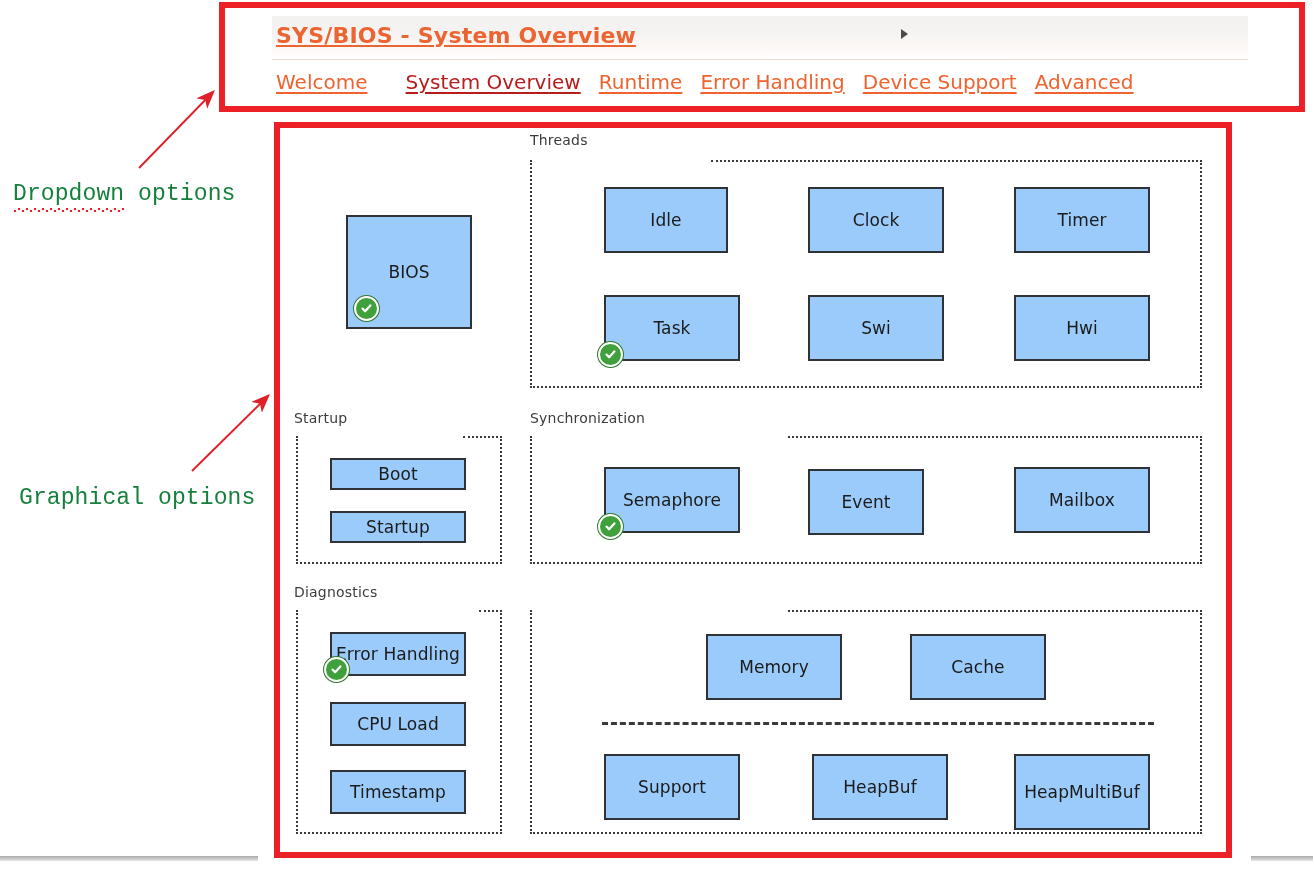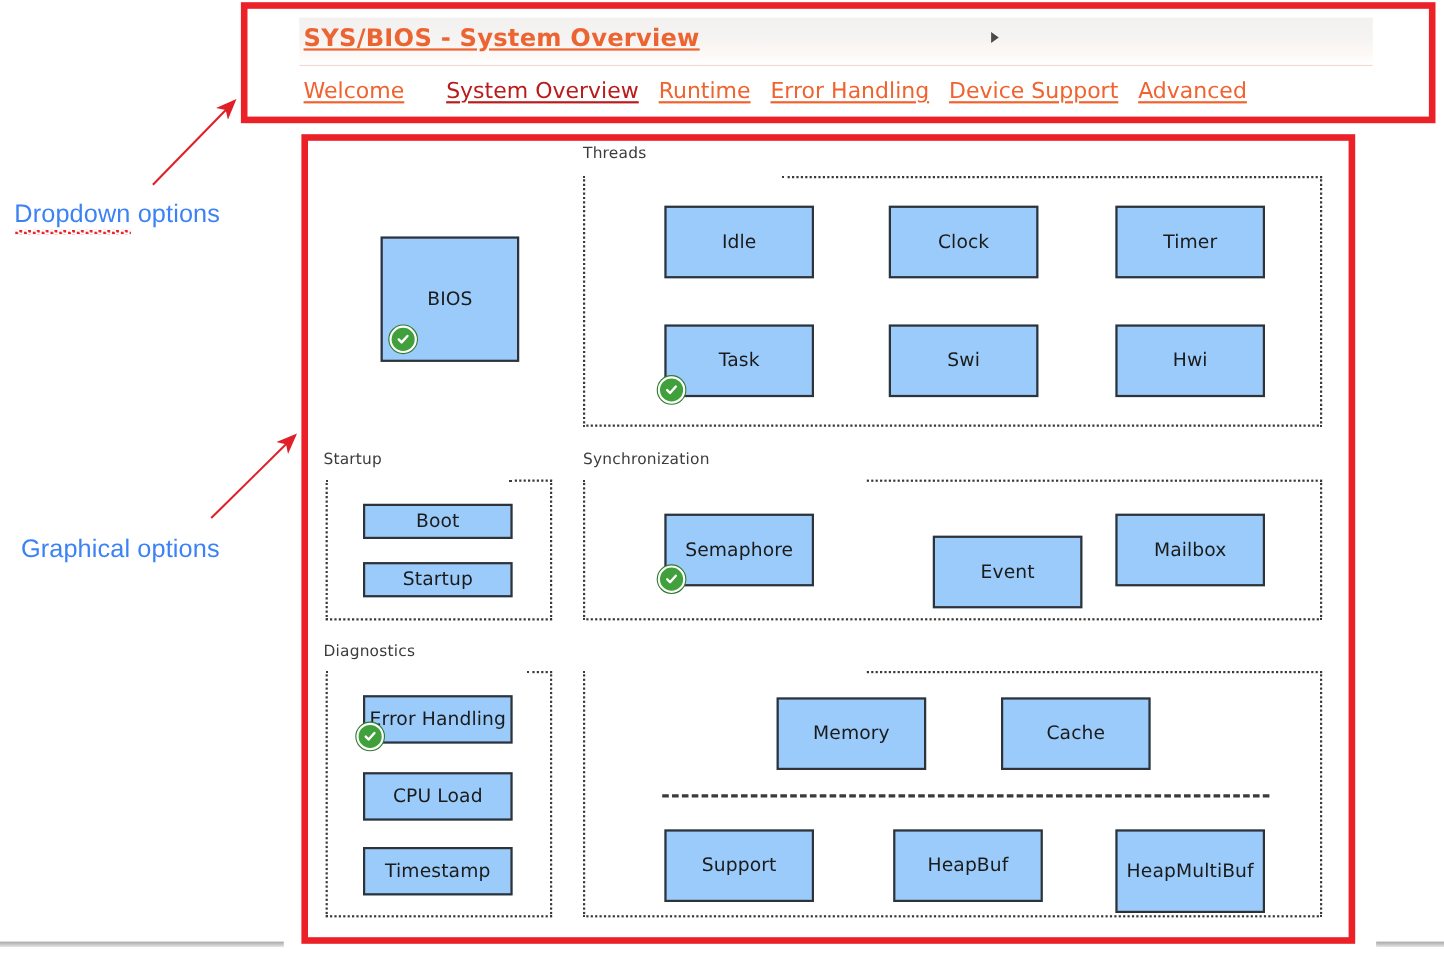--- a/index.html
+++ b/index.html
@@ -13,22 +13,22 @@
     height: 870px;
     position: relative;
     overflow: hidden;
     font-family: "DejaVu Sans", "Liberation Sans", sans-serif;
     -webkit-font-smoothing: antialiased;
   }
 
   
   .annot {
     position: absolute;
-    color: #3b82f6;
-    font-family: Liberation Sans, sans-serif;
+    color: #15803d;
+    font-family: Liberation Mono, monospace;
     font-size: 23px;
     white-space: nowrap;
     letter-spacing: .1px;
   }
   .annot .squiggle {
     position: relative;
     display: inline-block;
   }
   .annot .squiggle::after {
     content: "";
@@ -243,21 +243,21 @@
       <svg width="13" height="13" viewBox="0 0 13 13">
           <path d="M2.5 6.6 L5.1 9.3 L10.4 3.4" stroke="#ffffff" stroke-width="2.2" fill="none" stroke-linecap="round" stroke-linejoin="round"></path>
         </svg>
     </span>
   </div>
 
   <div class="grp-label" style="left:256px; top:10px;">Threads</div>
   <div class="panel topgap" style="left:256px; top:38px; width:672px; height:228px;"></div>
   <div class="panel-topline" style="left:437px; top:38px; width:491px;"></div>
 
-  <div class="node" style="left:330px; top:65px; width:136px; height:66px;">
+  <div class="node" style="left:330px; top:65px; width:124px; height:66px;">
       <span>Idle</span>
     </div>
   <div class="node" style="left:534px; top:65px; width:136px; height:66px;">
       <span>Clock</span>
     </div>
   <div class="node" style="left:330px; top:173px; width:136px; height:66px;">
     <span>Task</span>
     <span class="check">
       <svg width="13" height="13" viewBox="0 0 13 13">
           <path d="M2.5 6.6 L5.1 9.3 L10.4 3.4" stroke="#ffffff" stroke-width="2.2" fill="none" stroke-linecap="round" stroke-linejoin="round"></path>
@@ -291,21 +291,21 @@
   <div class="panel-topline" style="left:514px; top:314px; width:414px;"></div>
 
   <div class="node" style="left:330px; top:345px; width:136px; height:66px;">
     <span>Semaphore</span>
     <span class="check">
       <svg width="13" height="13" viewBox="0 0 13 13">
           <path d="M2.5 6.6 L5.1 9.3 L10.4 3.4" stroke="#ffffff" stroke-width="2.2" fill="none" stroke-linecap="round" stroke-linejoin="round"></path>
         </svg>
     </span>
   </div>
-  <div class="node" style="left:534px; top:365px; width:136px; height:66px;margin-left:40px;">
+  <div class="node" style="left:534px; top:347px; width:116px; height:66px;">
       <span>Event</span>
     </div>
   <div class="node" style="left:740px; top:345px; width:136px; height:66px;">
       <span>Mailbox</span>
     </div>
 
   <div class="grp-label" style="left:20px; top:462px;">Diagnostics</div>
   <div class="panel topgap" style="left:22px; top:488px; width:206px; height:224px;"></div>
   <div class="panel-topline" style="left:205px; top:488px; width:23px;"></div>
 

